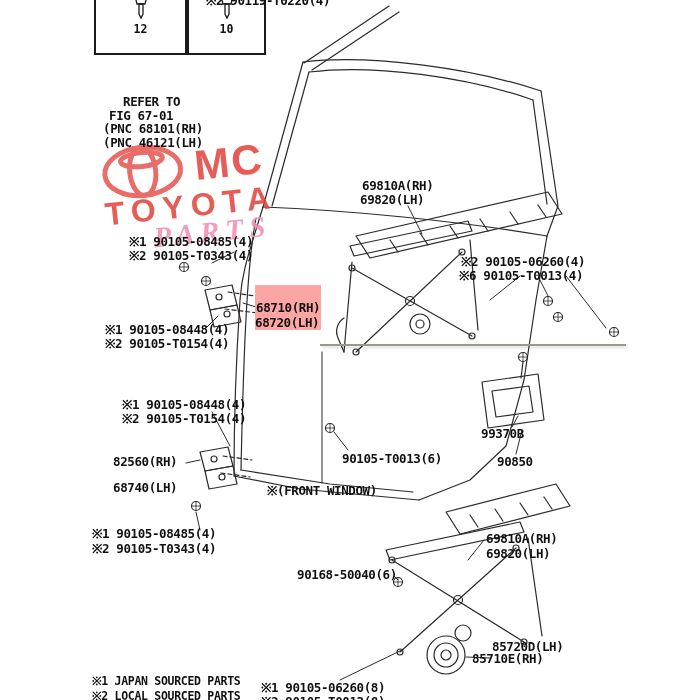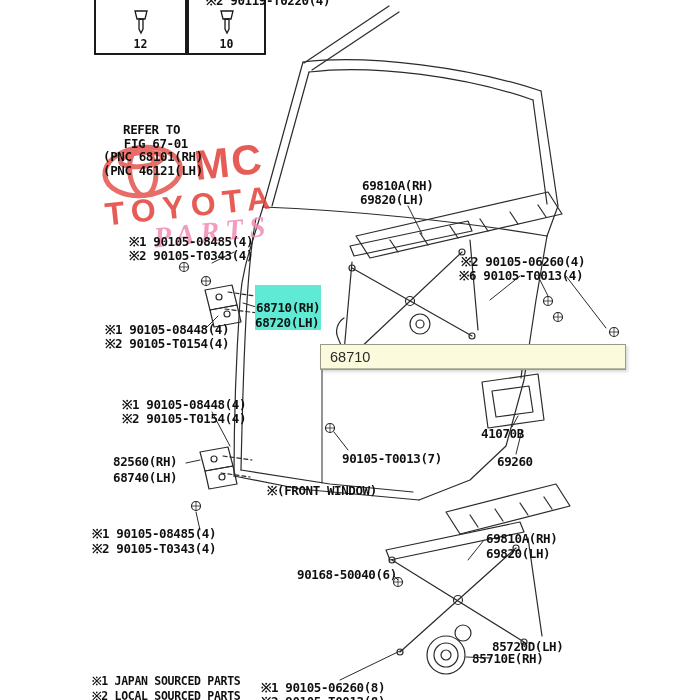--- a/index.html
+++ b/index.html
@@ -2,38 +2,38 @@
 <html><head>
 <meta charset="utf-8">
 <style>
   html,body{margin:0;padding:0;background:#fff;}
   #stage{position:relative;width:700px;height:700px;background:#fff;overflow:hidden;
          font-family:"DejaVu Sans Mono",monospace;}
   #artwork{position:absolute;left:0;top:0;z-index:1;}
   
   .plabel{position:absolute;z-index:3;font:700 12.5px/14px "DejaVu Sans Mono",monospace;
           letter-spacing:-0.4px;color:#101010;white-space:nowrap;}
-  .hl{background:#5eead4;padding:15px 1px;}
+  .hl{background:#fca5a5;padding:15px 1px;}
   
   #refer{position:absolute;left:103px;top:95px;z-index:3;
          font:700 12.5px/13.5px "DejaVu Sans Mono",monospace;letter-spacing:-0.4px;color:#101010;}
-  #refer .r1{margin-left:20px;margin-top:28px;} #refer .r2{margin-left:6px;text-align:center;}
+  #refer .r1{margin-left:20px;} #refer .r2{margin-left:6px;}
   
   #watermark{position:absolute;left:98px;top:148px;z-index:2;opacity:.85;
              transform:rotate(-6deg);transform-origin:left top;}
   #wm-row{display:flex;align-items:center;gap:10px;}
   #wm-mc{font:800 42px/40px "Liberation Sans",sans-serif;color:#e2413a;letter-spacing:2px;}
   #wm-toyota{font:800 32px/34px "Liberation Sans",sans-serif;color:#e2413a;letter-spacing:7px;margin-top:-6px;}
   #wm-parts{font:italic 700 29px/30px "Liberation Serif",serif;color:#f08cb4;letter-spacing:6px;
             margin:-4px 0 0 46px;}
   
   .topcell{position:absolute;top:-9px;height:64px;border:2px solid #1a1a1a;z-index:4;
            display:flex;flex-direction:column;align-items:center;justify-content:flex-end;
            box-sizing:border-box;background:#fff;}
-  .topcell .qty{font:700 11.5px/13px "DejaVu Sans Mono",monospace;color:#101010;margin-bottom:2px;}
+  .topcell .qty{font:700 11.5px/13px "DejaVu Sans Mono",monospace;color:#101010;margin-bottom:17px;}
   #toppartref{position:absolute;left:206px;top:-6px;z-index:5;
               font:700 12.5px/14px "DejaVu Sans Mono",monospace;letter-spacing:-0.4px;color:#101010;}
   
   #tooltip{position:absolute;left:320px;top:344px;width:306px;z-index:6;box-sizing:border-box;
            background:#fbfadd;border:1px solid #9a9a8a;box-shadow:2px 2px 3px rgba(0,0,0,.15);
            font-family:"Liberation Sans",sans-serif;color:#2b2b2b;}
   #tooltip .row1{padding:4px 9px 3px 9px;font-size:14.5px;border-bottom:1px solid #b9b8a0;}
   #tooltip .row2{padding:8px 9px 9px 9px;font-size:15px;}
   
   .footnote{position:absolute;z-index:3;font:700 11.5px/13px "DejaVu Sans Mono",monospace;
@@ -243,40 +243,39 @@
   <div class="plabel" style="left:129px;top:249px">※2 90105-T0343(4)</div>
   <div class="plabel" style="left:362px;top:179px">69810A(RH)</div>
   <div class="plabel" style="left:360px;top:193px">69820(LH)</div>
   <div class="plabel" style="left:461px;top:255px">※2 90105-06260(4)</div>
   <div class="plabel" style="left:459px;top:269px">※6 90105-T0013(4)</div>
   <div class="plabel" style="left:105px;top:323px">※1 90105-08448(4)</div>
   <div class="plabel" style="left:105px;top:337px">※2 90105-T0154(4)</div>
   <div class="plabel" style="left:122px;top:398px">※1 90105-08448(4)</div>
   <div class="plabel" style="left:122px;top:412px">※2 90105-T0154(4)</div>
   <div class="plabel" style="left:113px;top:455px">82560(RH)</div>
-  <div class="plabel" style="left:113px;top:471px">68740(LH)</div>
-  <div class="plabel" style="left:342px;top:452px">90105-T0013(7)</div>
-  <div class="plabel" style="left:481px;top:427px">41070B</div>
-  <div class="plabel" style="left:497px;top:455px">69260</div>
+  <div class="plabel" style="left:113px;top:481px">68740(LH)</div>
+  <div class="plabel" style="left:342px;top:452px">90105-T0013(6)</div>
+  <div class="plabel" style="left:481px;top:427px">99370B</div>
+  <div class="plabel" style="left:497px;top:455px">90850</div>
   <div class="plabel" style="left:267px;top:484px">※(FRONT WINDOW)</div>
   <div class="plabel" style="left:92px;top:527px">※1 90105-08485(4)</div>
   <div class="plabel" style="left:92px;top:542px">※2 90105-T0343(4)</div>
   <div class="plabel" style="left:297px;top:568px">90168-50040(6)</div>
   <div class="plabel" style="left:486px;top:532px">69810A(RH)</div>
   <div class="plabel" style="left:486px;top:547px">69820(LH)</div>
   <div class="plabel" style="left:472px;top:652px">85710E(RH)</div>
   <div class="plabel" style="left:492px;top:640px">85720D(LH)</div>
   <div class="plabel" style="left:261px;top:681px">※1 90105-06260(8)</div>
   <div class="plabel" style="left:261px;top:695px">※2 90105-T0013(8)</div>
 
   <div class="plabel" style="left:255px;top:300px;line-height:15px">
     <span class="hl">68710(RH)</span><br>
     <span>68720(LH)</span>
   </div>
 
   <div id="tooltip">
-    <div class="row1">68710</div>
   </div>
 
   <div class="footnote" style="left:92px;top:675px">※1 JAPAN SOURCED PARTS</div>
   <div class="footnote" style="left:92px;top:690px">※2 LOCAL SOURCED PARTS</div>
 
 </div>
 
 </body></html>

